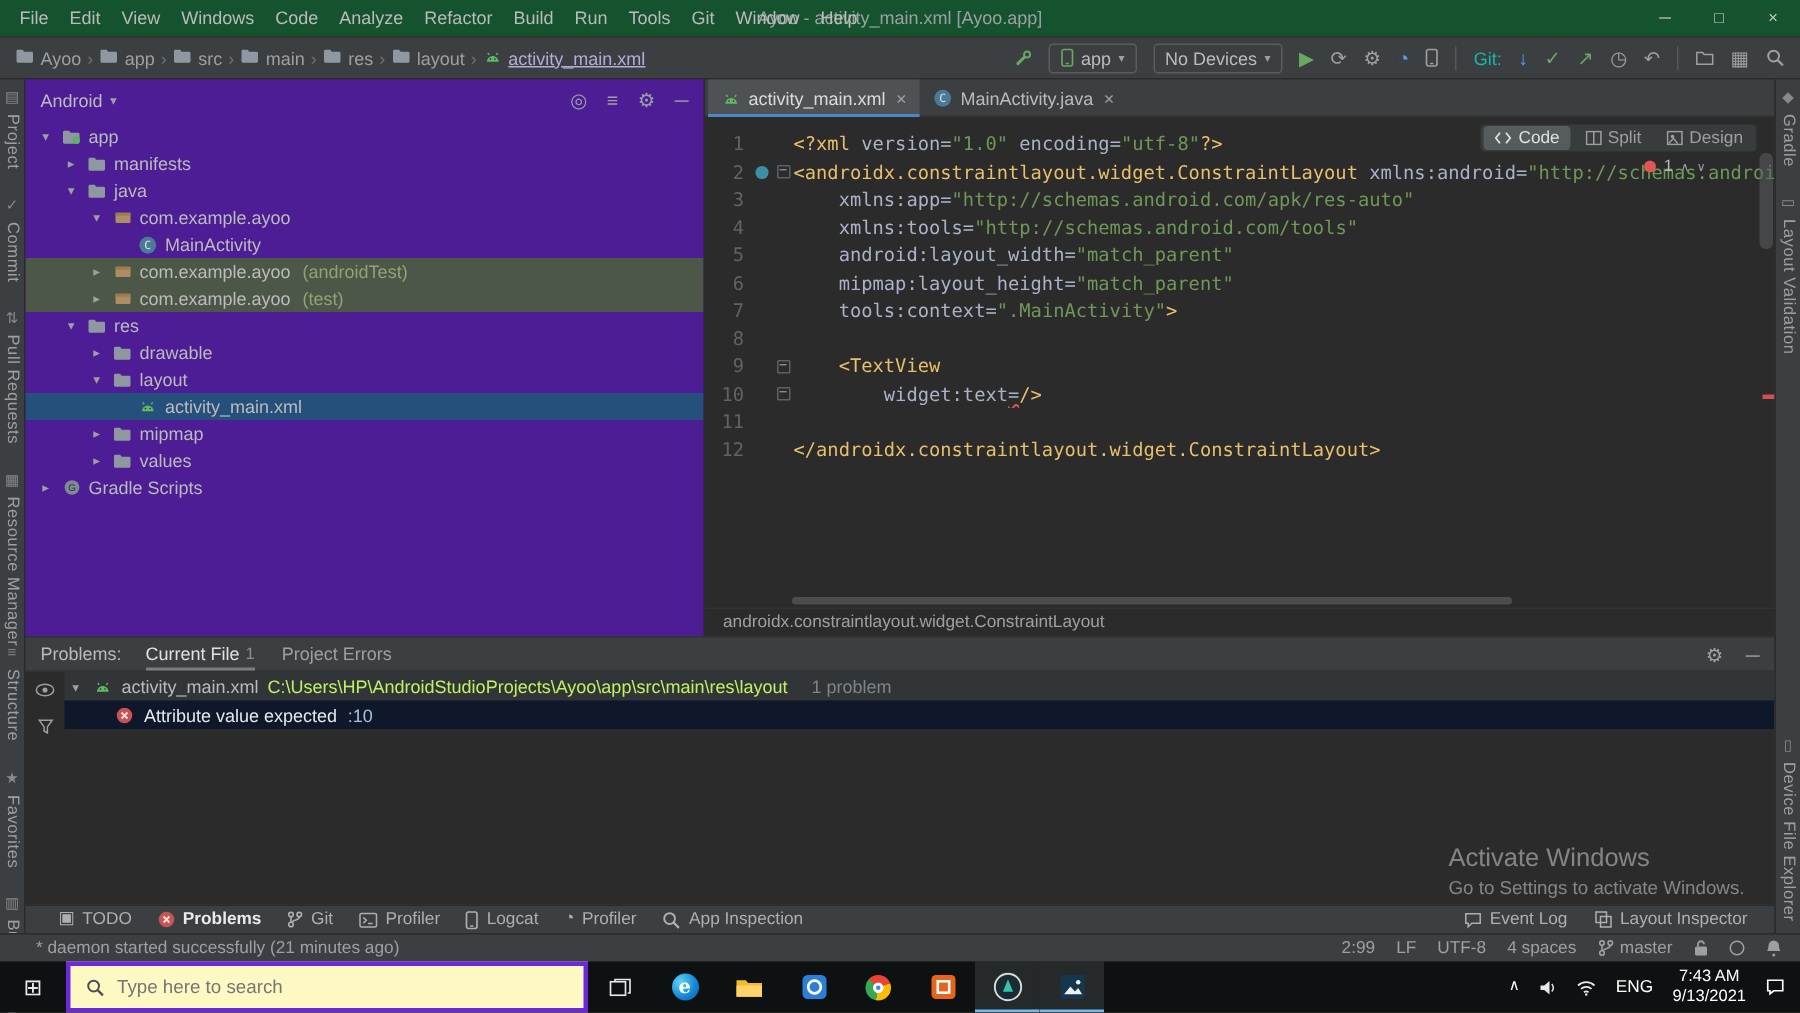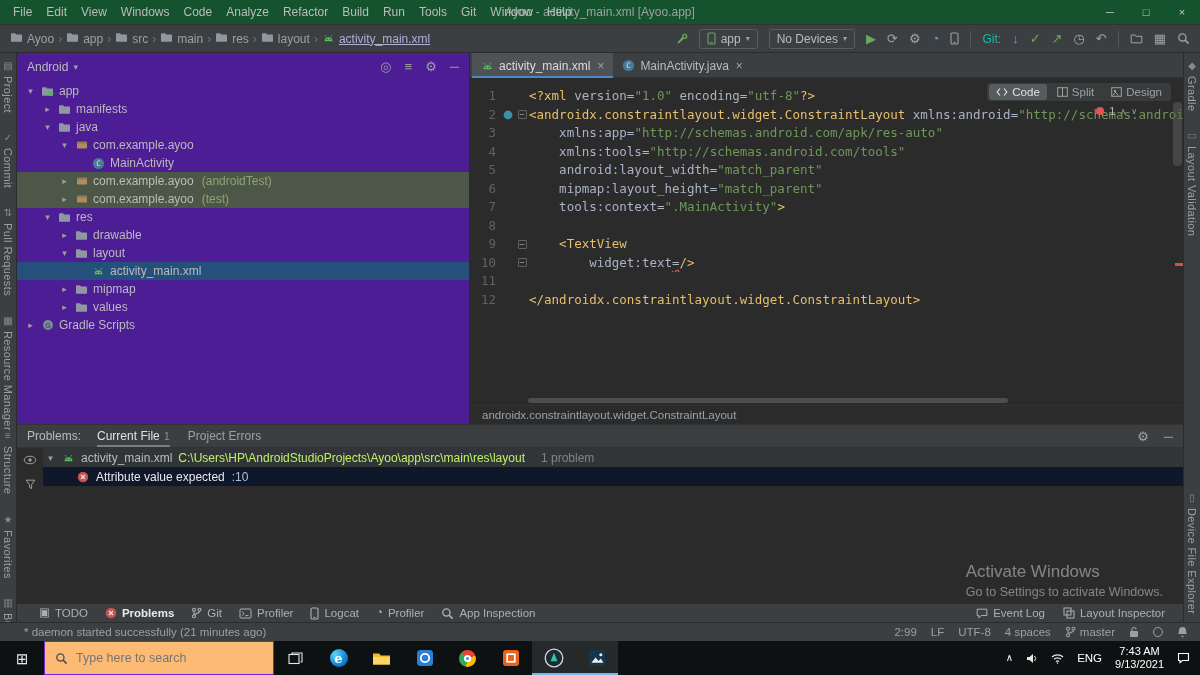--- a/index.html
+++ b/index.html
@@ -99,21 +99,21 @@
 .bb-item{display:flex;align-items:center;gap:5px}
 .bb-item.active{color:#e8eaec;font-weight:bold}
 
 .status{height:19px;background:#3c3f41;border-top:1px solid #2b2b2b;display:flex;align-items:center;padding:0 12px 0 24px;font-size:11.5px;color:#9da0a3;flex:none}
 .st-right{margin-left:auto;display:flex;gap:14px;align-items:center}
 .st-item{display:flex;align-items:center;gap:4px}
 .st-circle{width:10px;height:10px;border:1px solid #9da0a3;border-radius:50%;display:inline-block}
 
 .taskbar{height:34px;background:#0e1112;display:flex;align-items:center;flex:none;color:#e8e8e8}
 .tb-start{width:44px;height:100%;display:flex;align-items:center;justify-content:center;font-size:15px}
-.tb-search{width:230px;height:100%;background:#fdba74;display:flex;align-items:center;gap:8px;padding:0 10px;border:1px solid #6d28d9}
+.tb-search{width:348px;height:100%;background:#fef9c3;display:flex;align-items:center;gap:8px;padding:0 10px;border:3px solid #6d28d9}
 .tb-search input{border:none;outline:none;background:transparent;font-size:12.5px;color:#3c4043;width:100%;font-family:"Liberation Sans",sans-serif}
 .tb-search .icn{color:#4a4d52}
 .tb-btn{width:43px;height:100%;display:flex;align-items:center;justify-content:center}
 .tb-btn.active{background:rgba(255,255,255,.10);box-shadow:inset 0 -2px 0 #76b9ed}
 .tb-apps{display:flex;height:100%}
 .tb-tray{margin-left:auto;display:flex;align-items:center;gap:13px;padding-right:10px;height:100%}
 .tb-clock{text-align:center;font-size:11px;line-height:13px;color:#fff}
 .chromeball{width:17px;height:17px;border-radius:50%;background:conic-gradient(from -50deg,#ea4335 0 120deg,#fbbc05 0 240deg,#34a853 0 360deg);display:flex;align-items:center;justify-content:center}
 .chromedot{width:7px;height:7px;border-radius:50%;background:#4285f4;border:2px solid #fff}
 .edgeball{width:18px;height:18px;border-radius:50%;background:radial-gradient(circle at 30% 30%,#5fd3f3,#1283d8 60%,#0b5fa8);color:#fff;font-weight:bold;font-size:13px;display:flex;align-items:center;justify-content:center;font-family:"DejaVu Serif",serif}

